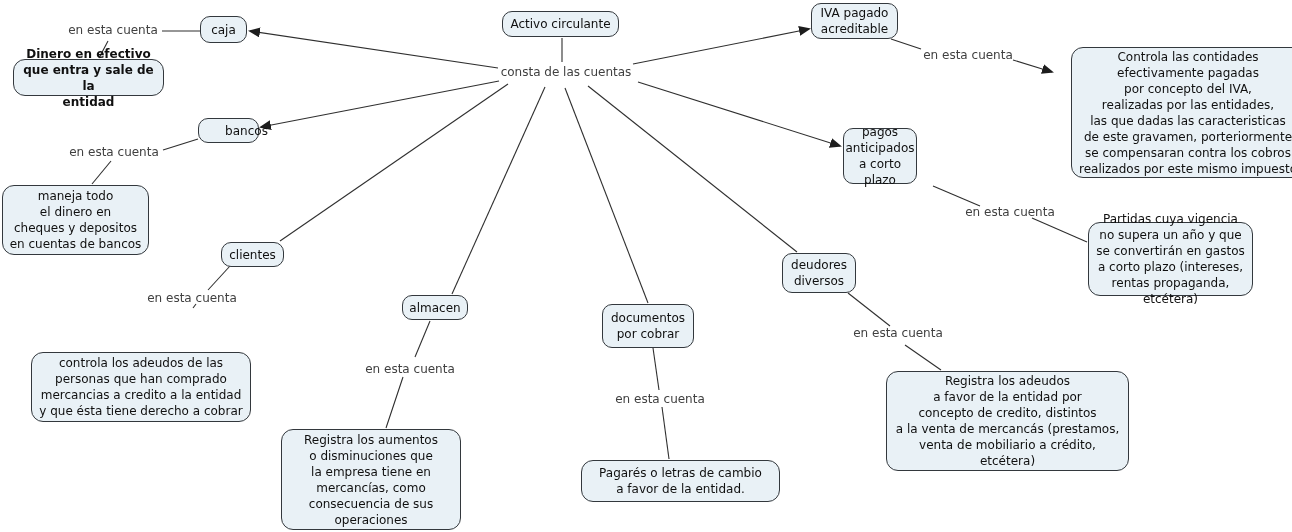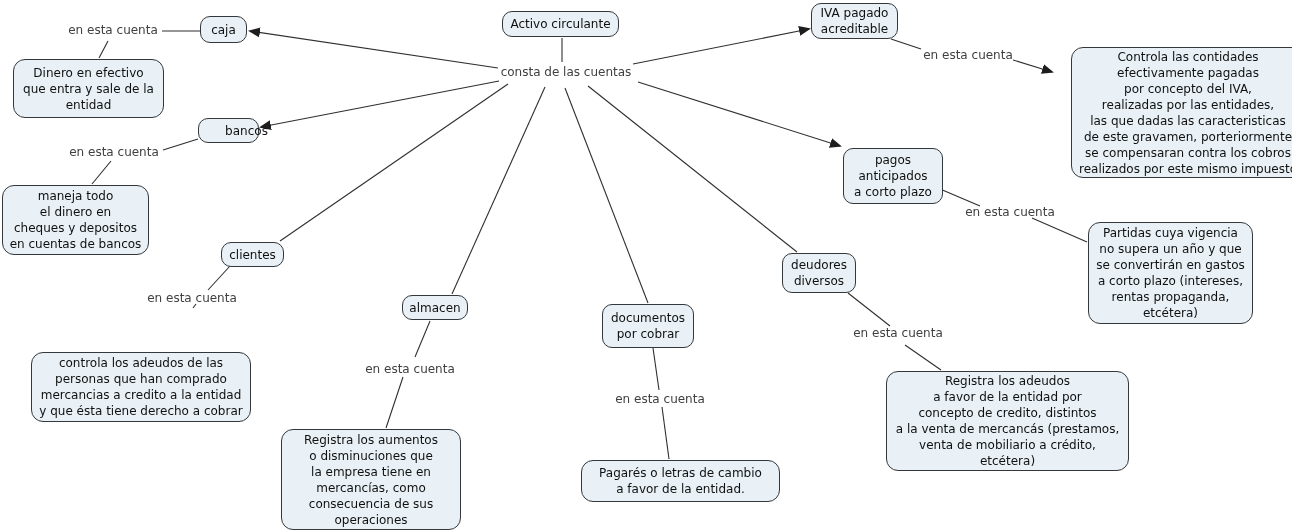--- a/index.html
+++ b/index.html
@@ -80,21 +80,21 @@
       <line x1="1013" y1="60" x2="1052" y2="72" marker-end="url(#arrow)"></line>
     </g>
   </svg>
 
   <div class="node" style="left:502px;top:11px;width:117px;height:26px;">Activo circulante</div>
 
   <div class="link-label" style="left:566px;top:72px;">consta de las cuentas</div>
 
   <div class="node" style="left:200px;top:16px;width:47px;height:27px;">caja</div>
   <div class="link-label" style="left:113px;top:30px;">en esta cuenta</div>
-  <div class="node desc" style="left:13px;top:59px;width:151px;height:59px;">Dinero en efectivo
+  <div class="node desc" style="left:13px;top:59px;width:151px;height:37px;font-weight:bold;">Dinero en efectivo
 que entra y sale de la
 entidad</div>
 
   <div class="node" style="left:198px;top:118px;width:61px;height:25px;padding-left:40px;">bancos</div>
   <div class="link-label" style="left:114px;top:152px;">en esta cuenta</div>
   <div class="node desc" style="left:2px;top:185px;width:147px;height:70px;">maneja todo
 el dinero en
 cheques y depositos
 en cuentas de bancos</div>
 
@@ -123,25 +123,25 @@
   <div class="node" style="left:782px;top:253px;width:74px;height:40px;">deudores
 diversos</div>
   <div class="link-label" style="left:898px;top:333px;">en esta cuenta</div>
   <div class="node desc" style="left:886px;top:371px;width:243px;height:100px;">Registra los adeudos
 a favor de la entidad por
 concepto de credito, distintos
 a la venta de mercancás (prestamos,
 venta de mobiliario a crédito,
 etcétera)</div>
 
-  <div class="node" style="left:843px;top:148px;width:100px;height:56px;">pagos
+  <div class="node" style="left:843px;top:128px;width:74px;height:56px;">pagos
 anticipados
 a corto plazo</div>
   <div class="link-label" style="left:1010px;top:212px;">en esta cuenta</div>
-  <div class="node desc" style="left:1088px;top:222px;width:165px;height:102px;">Partidas cuya vigencia
+  <div class="node desc" style="left:1088px;top:222px;width:165px;height:74px;">Partidas cuya vigencia
 no supera un año y que
 se convertirán en gastos
 a corto plazo (intereses,
 rentas propaganda,
 etcétera)</div>
 
   <div class="node" style="left:811px;top:3px;width:87px;height:36px;">IVA pagado
 acreditable</div>
   <div class="link-label" style="left:968px;top:55px;">en esta cuenta</div>
   <div class="node desc" style="left:1055px;top:47px;width:234px;height:131px;margin-left:16px;">Controla las contidades

